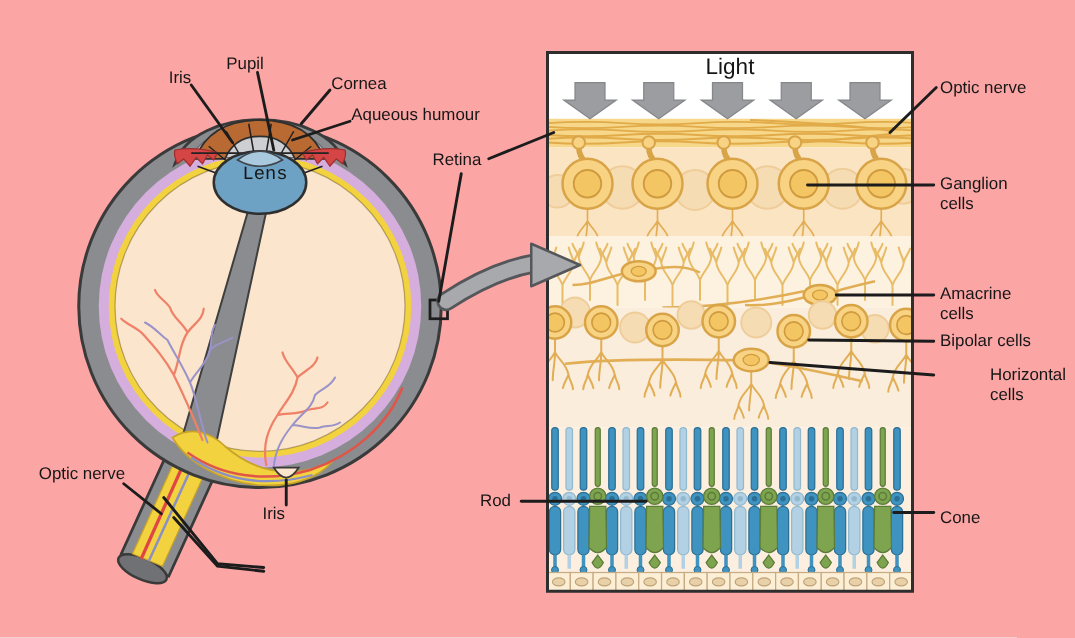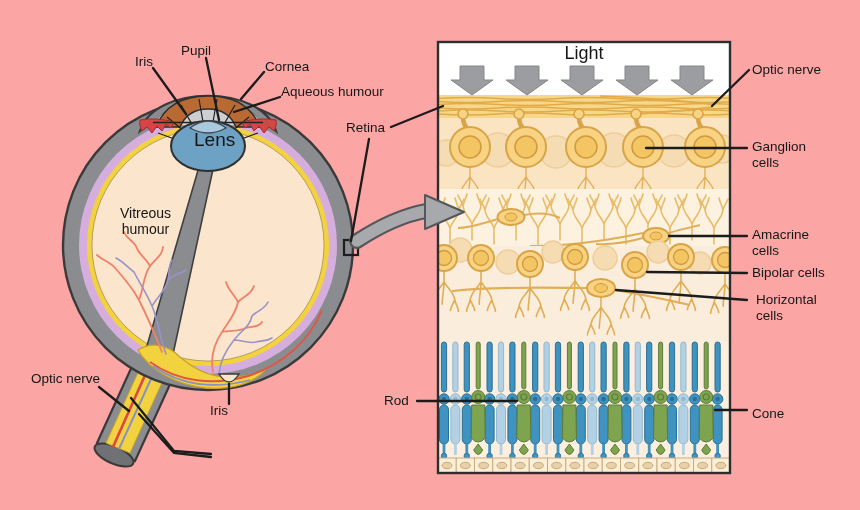--- a/index.html
+++ b/index.html
@@ -2,21 +2,21 @@
 <html><head>
 <meta charset="utf-8">
 <style>
   html,body{margin:0;padding:0;background:#f0f0f1;}
   #stage{position:relative;width:860px;height:510px;background:#fca5a5;overflow:hidden;
          font-family:"Liberation Sans",sans-serif;}
   #drawing{position:absolute;left:0;top:0;}
   .lbl{position:absolute;font-size:13.5px;line-height:16px;color:#161616;
        white-space:pre-line;}
   .lbl.center{text-align:center;}
-  .lbl.big{font-size:19px;}
+  .lbl.big{font-size:15px;font-family:Liberation Mono, monospace;}
   .lbl.light{font-size:18px;}
 </style>
 </head>
 <body>
 
 <div id="stage">
 
 <svg id="drawing" width="860" height="510" viewBox="0 0 860 510">
   <defs>
     <clipPath id="panelClip">
@@ -397,31 +397,29 @@
     <line x1="417" y1="401" x2="517" y2="401"></line>
     <line x1="747" y1="410" x2="715" y2="410"></line>
   </g>
 </svg>
 
 <div class="lbl" style="left:135px;top:54px">Iris</div>
 <div class="lbl" style="left:181px;top:43px">Pupil</div>
 <div class="lbl" style="left:265px;top:59px">Cornea</div>
 <div class="lbl" style="left:281px;top:84px">Aqueous humour</div>
 <div class="lbl big" style="left:194px;top:132px;width:30px;text-align:center">Lens</div>
-<div class="lbl center" style="left:103px;top:205px;width:85px;font-size:14px">Vitreous
-humour</div>
 <div class="lbl" style="left:346px;top:120px">Retina</div>
 <div class="lbl" style="left:31px;top:371px">Optic nerve</div>
 <div class="lbl" style="left:210px;top:403px">Iris</div>
 
 <div class="lbl center light" style="left:438px;top:45px;width:292px">Light</div>
 <div class="lbl" style="left:752px;top:62px">Optic nerve</div>
 <div class="lbl" style="left:752px;top:139px">Ganglion
 cells</div>
 <div class="lbl" style="left:752px;top:227px">Amacrine
 cells</div>
 <div class="lbl" style="left:752px;top:265px">Bipolar cells</div>
-<div class="lbl" style="left:756px;top:292px">Horizontal
+<div class="lbl" style="left:792px;top:292px">Horizontal
 cells</div>
 <div class="lbl" style="left:384px;top:393px">Rod</div>
 <div class="lbl" style="left:752px;top:406px">Cone</div>
 
 </div>
 
 </body></html>

